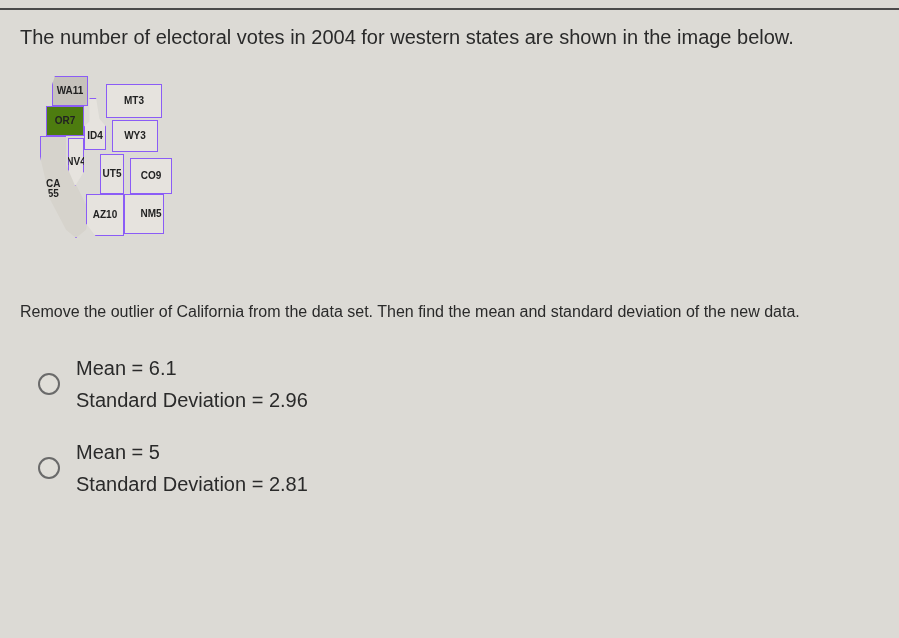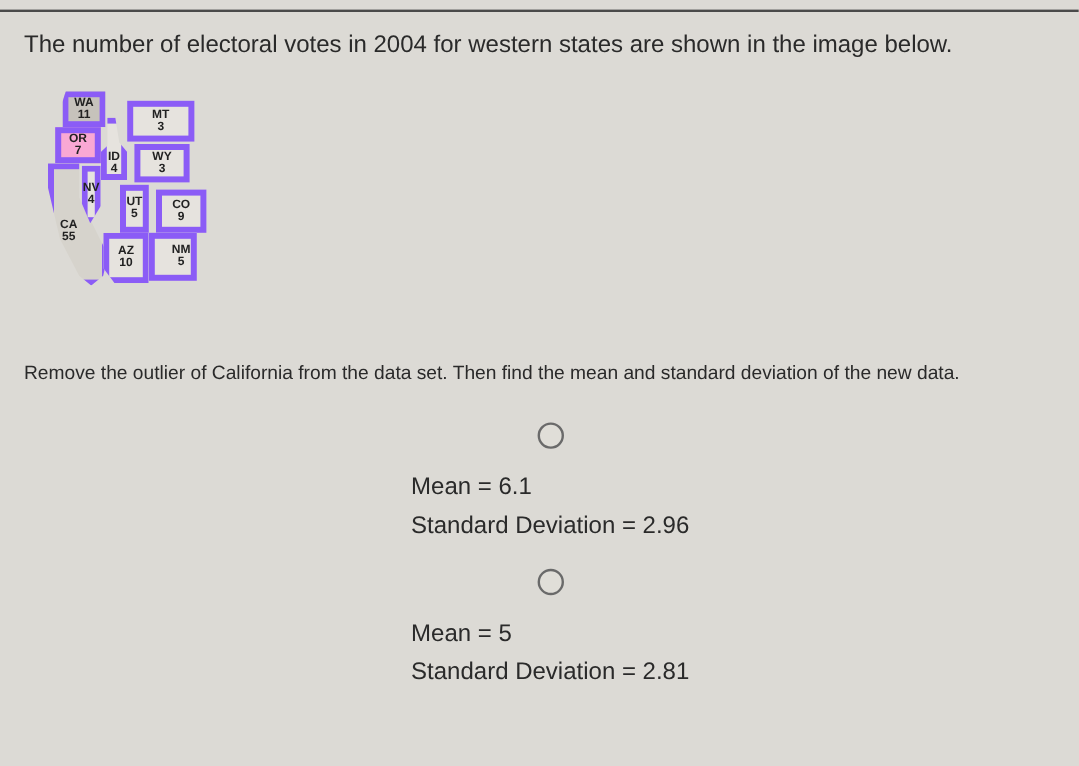--- a/index.html
+++ b/index.html
@@ -25,36 +25,35 @@
       margin-bottom: 24px;
     }
     .map-container {
       position: relative;
       width: 200px;
       height: 200px;
       margin: 0 0 24px 14px;
     }
     .state {
       position: absolute;
-      border: 5px solid #8b5cf6;
+      border: 1px solid #8b5cf6;
       background: #e6e3de;
       display: flex;
-      flex-direction: column;
       align-items: center;
       justify-content: center;
       font-size: 10px;
       font-weight: bold;
       color: #222;
       line-height: 1.0;
       text-align: center;
     }
     .state .abbr { font-size: 10px; }
     .state .val { font-size: 10px; }
     .wa { top: 0; left: 18px; width: 36px; height: 30px; background:#c6c2bb; clip-path: polygon(8% 0, 100% 0, 100% 100%, 0 100%, 0 30%); }
-    .or { top: 30px; left: 12px; width: 38px; height: 30px; background:#f9a8d4;}
+    .or { top: 30px; left: 12px; width: 38px; height: 30px; background:#4d7c0f;}
     .id { top: 22px; left: 50px; width: 22px; height: 52px; clip-path: polygon(25% 0, 55% 0, 70% 40%, 100% 55%, 100% 100%, 0 100%, 0 55%, 25% 45%); padding-top:24px;}
     .mt { top: 8px; left: 72px; width: 56px; height: 34px; }
     .wy { top: 44px; left: 78px; width: 46px; height: 32px; }
     .nv { top: 62px; left: 34px; width: 16px; height: 48px; clip-path: polygon(0 0, 100% 0, 100% 70%, 45% 100%, 0 65%);}
     .ut { top: 78px; left: 66px; width: 24px; height: 40px; }
     .co { top: 82px; left: 96px; width: 42px; height: 36px; }
     .az { top: 118px; left: 52px; width: 38px; height: 42px; clip-path: polygon(0 0, 100% 0, 100% 100%, 25% 100%, 0 70%);}
     .nm { top: 118px; left: 90px; width: 40px; height: 40px; padding-left: 14px; }
     .ca { top: 60px; left: 6px; width: 50px; height: 102px; clip-path: polygon(0 0, 52% 0, 52% 28%, 100% 75%, 92% 92%, 72% 100%, 52% 92%, 20% 62%, 0 20%); background:#d6d3cc;}
     .ca .inner { position:absolute; top:42px; left:5px; font-size:10px; font-weight:bold; text-align:center;}
@@ -65,21 +64,20 @@
       margin-bottom: 28px;
     }
     .options {
       padding-left: 18px;
     }
     .option {
       display: flex;
       align-items: center;
       gap: 16px;
       margin-bottom: 20px;
-      flex-direction: column;
     }
     .radio {
       width: 22px;
       height: 22px;
       border: 2px solid #6a6a6a;
       border-radius: 50%;
       background: #e0ded8;
       flex-shrink: 0;
     }
     .option-text {

